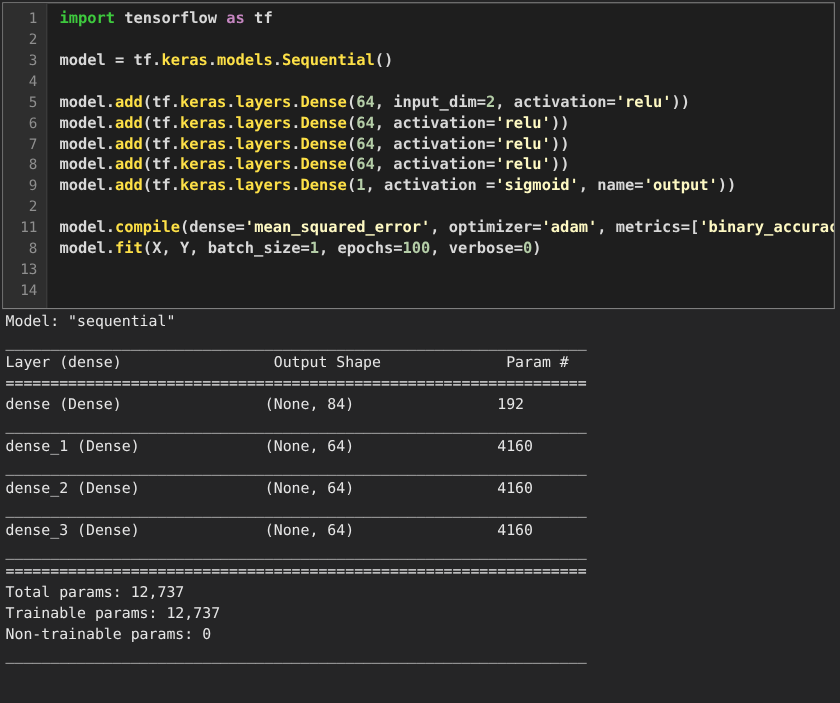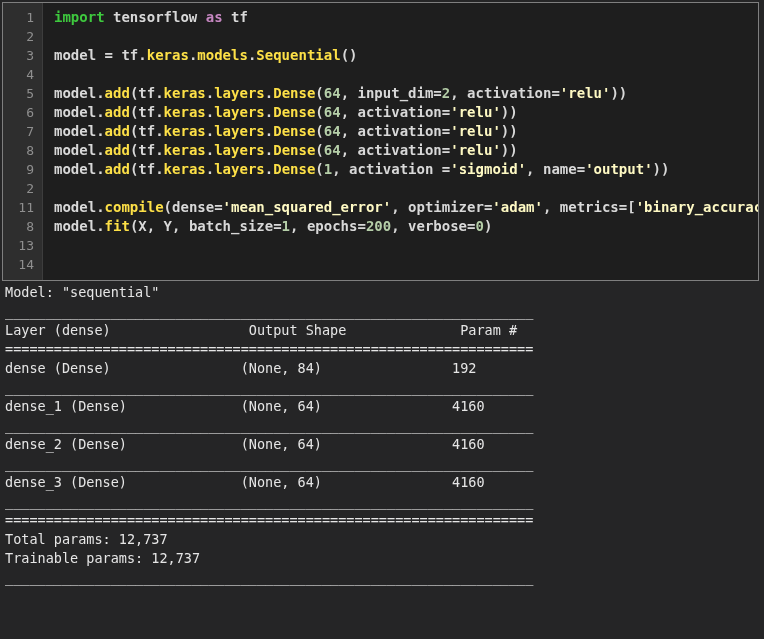--- a/index.html
+++ b/index.html
@@ -82,35 +82,36 @@
       <div class="line"></div>
       <div class="line"><span class="tk-p">model = tf.</span><span class="tk-at">keras</span><span class="tk-p">.</span><span class="tk-at">models</span><span class="tk-p">.</span><span class="tk-at">Sequential</span><span class="tk-p">()</span></div>
       <div class="line"></div>
       <div class="line"><span class="tk-p">model.</span><span class="tk-at">add</span><span class="tk-p">(tf.</span><span class="tk-at">keras</span><span class="tk-p">.</span><span class="tk-at">layers</span><span class="tk-p">.</span><span class="tk-at">Dense</span><span class="tk-p">(</span><span class="tk-num">64</span><span class="tk-p">, input_dim=</span><span class="tk-num">2</span><span class="tk-p">, activation=</span><span class="tk-str">'relu'</span><span class="tk-p">))</span></div>
       <div class="line"><span class="tk-p">model.</span><span class="tk-at">add</span><span class="tk-p">(tf.</span><span class="tk-at">keras</span><span class="tk-p">.</span><span class="tk-at">layers</span><span class="tk-p">.</span><span class="tk-at">Dense</span><span class="tk-p">(</span><span class="tk-num">64</span><span class="tk-p">, activation=</span><span class="tk-str">'relu'</span><span class="tk-p">))</span></div>
       <div class="line"><span class="tk-p">model.</span><span class="tk-at">add</span><span class="tk-p">(tf.</span><span class="tk-at">keras</span><span class="tk-p">.</span><span class="tk-at">layers</span><span class="tk-p">.</span><span class="tk-at">Dense</span><span class="tk-p">(</span><span class="tk-num">64</span><span class="tk-p">, activation=</span><span class="tk-str">'relu'</span><span class="tk-p">))</span></div>
       <div class="line"><span class="tk-p">model.</span><span class="tk-at">add</span><span class="tk-p">(tf.</span><span class="tk-at">keras</span><span class="tk-p">.</span><span class="tk-at">layers</span><span class="tk-p">.</span><span class="tk-at">Dense</span><span class="tk-p">(</span><span class="tk-num">64</span><span class="tk-p">, activation=</span><span class="tk-str">'relu'</span><span class="tk-p">))</span></div>
       <div class="line"><span class="tk-p">model.</span><span class="tk-at">add</span><span class="tk-p">(tf.</span><span class="tk-at">keras</span><span class="tk-p">.</span><span class="tk-at">layers</span><span class="tk-p">.</span><span class="tk-at">Dense</span><span class="tk-p">(</span><span class="tk-num">1</span><span class="tk-p">, activation =</span><span class="tk-str">'sigmoid'</span><span class="tk-p">, name=</span><span class="tk-str">'output'</span><span class="tk-p">))</span></div>
       <div class="line"></div>
       <div class="line"><span class="tk-p">model.</span><span class="tk-at">compile</span><span class="tk-p">(dense=</span><span class="tk-str">'mean_squared_error'</span><span class="tk-p">, optimizer=</span><span class="tk-str">'adam'</span><span class="tk-p">, metrics=[</span><span class="tk-str">'binary_accuracy'</span><span class="tk-p">])</span></div>
-      <div class="line"><span class="tk-p">model.</span><span class="tk-at">fit</span><span class="tk-p">(X, Y, batch_size=</span><span class="tk-num">1</span><span class="tk-p">, epochs=</span><span class="tk-num">200</span><span class="tk-p">, verbose=</span><span class="tk-num">0</span><span class="tk-p">)</span></div>
+      <div class="line"><span class="tk-p">model.</span><span class="tk-at">fit</span><span class="tk-p">(X, Y, batch_size=</span><span class="tk-num">1</span><span class="tk-p">, epochs=</span><span class="tk-num">100</span><span class="tk-p">, verbose=</span><span class="tk-num">0</span><span class="tk-p">)</span></div>
       <div class="line"></div>
     </div>
 </div>
 
 <div class="console" id="console">
     <div class="cline">Model: "sequential"</div>
     <div class="cline">_________________________________________________________________</div>
     <div class="cline">Layer (dense)                 Output Shape              Param #   </div>
     <div class="cline">=================================================================</div>
     <div class="cline">dense (Dense)                (None, 84)                192       </div>
     <div class="cline">_________________________________________________________________</div>
     <div class="cline">dense_1 (Dense)              (None, 64)                4160      </div>
     <div class="cline">_________________________________________________________________</div>
     <div class="cline">dense_2 (Dense)              (None, 64)                4160      </div>
     <div class="cline">_________________________________________________________________</div>
     <div class="cline">dense_3 (Dense)              (None, 64)                4160      </div>
     <div class="cline">_________________________________________________________________</div>
     <div class="cline">=================================================================</div>
     <div class="cline">Total params: 12,737</div>
     <div class="cline">Trainable params: 12,737</div>
+    <div class="cline">Non-trainable params: 0</div>
     <div class="cline">_________________________________________________________________</div>
   </div>
 
 </body></html>

